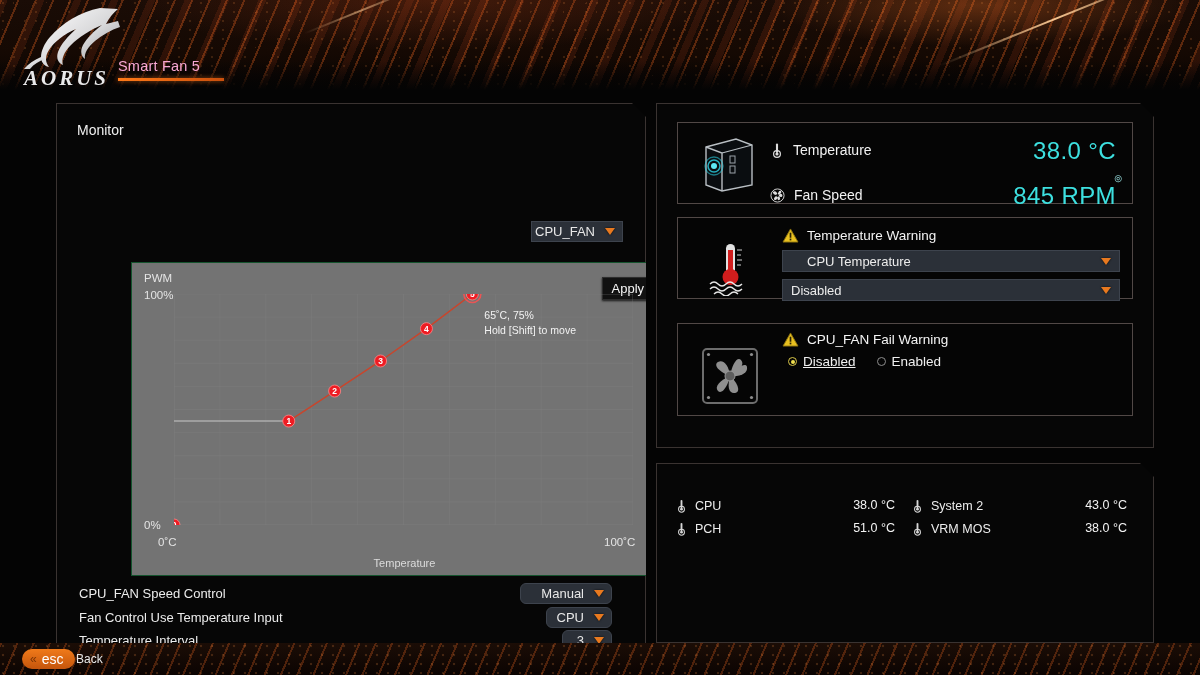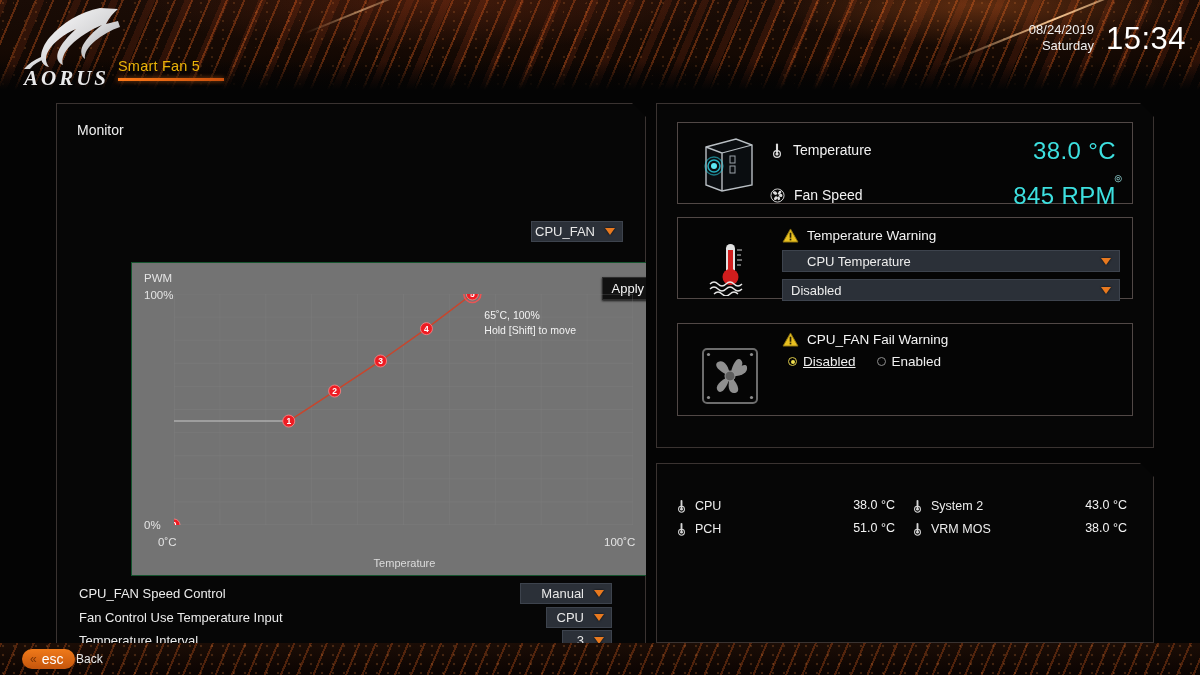--- a/index.html
+++ b/index.html
@@ -55,21 +55,21 @@
   .logo-word {
     position:absolute; left:10px; top:60px;
     font-family:"Liberation Serif", serif;
     font-style: italic; font-weight:700; font-size:21px;
     letter-spacing:3px; color:#e9e9ea;
   }
 
   
   .page-title {
     position:absolute; left:118px; top:58px;
-    font-size:14.5px; color:#eab308; letter-spacing:.2px;
+    font-size:14.5px; color:#f9a8d4; letter-spacing:.2px;
   }
   .title-underline {
     position:absolute; left:118px; top:78px; width:106px; height:3px;
     background: linear-gradient(90deg, #ff7a18, #c94f0d);
     box-shadow: 0 0 5px rgba(255,120,30,.6);
   }
 
   
   .clock { position:absolute; right:14px; top:22px; display:flex; align-items:center; gap:12px; }
   .clock-dates { text-align:right; line-height:1.25; }
@@ -135,21 +135,21 @@
     position:absolute; font-size:10.5px; color:#f2f2f2; line-height:1.45;
     white-space:nowrap; pointer-events:none;
   }
 
   
   .settings { position:absolute; left:0; top:478px; width:590px; }
   .srow {
     position:relative; height:23.5px; display:flex; align-items:center;
   }
   .srow-label { position:absolute; left:22px; font-size:13px; color:#ececec; }
-  .srow .dd { position:absolute; right:35px; top:1px; }
+  .srow .dd { position:absolute; right:35px; top:1px;border-radius:6px; }
 
   
   #right-top { left:656px; top:103px; width:498px; height:345px; }
   #right-bot { left:656px; top:463px; width:498px; height:180px; }
 
   #box-readout { left:20px; top:18px; width:456px; height:82px; }
   #box-tempwarn { left:20px; top:113px; width:456px; height:82px; }
   #box-fanwarn { left:20px; top:219px; width:456px; height:93px; }
 
   .readout-row { position:absolute; display:flex; align-items:center; gap:9px; }
@@ -242,27 +242,20 @@
                C80 25 73 32 69 39 C66 45 67 50 71 53 C70 47 74 41 81 35
                C88 29 97 24 106 21 L104 15 L92 18 C95 12 99 7 104 3 Z" fill="url(#eag)"></path>
       <path d="M27 51 C20 54 14 58 10 63 L16 63 C20 58 25 55 31 53 Z" fill="url(#eag)"></path>
     </svg>
     <div class="logo-word">AORUS</div>
   </div>
 
   <div class="page-title">Smart Fan 5</div>
   <div class="title-underline"></div>
 
-  <div class="clock">
-    <div class="clock-dates">
-      <div class="clock-date">08/24/2019</div>
-      <div class="clock-day">Saturday</div>
-    </div>
-    <div class="clock-time">15:34</div>
-  </div>
 
   <div class="panel" id="left-panel">
     <div class="monitor-label">Monitor</div>
 
     <div class="dd" id="fan-select">
       <span>CPU_FAN</span>
       <span class="dd-arrow"></span>
     </div>
 
     <div class="panel-inner" id="chart-frame">
@@ -323,21 +316,21 @@
               <circle cx="252.45000000000002" cy="34.650000000000006" r="6" fill="#ee1c23" stroke="#ff8a8a" stroke-width="0.8"></circle>
               <text x="252.45000000000002" y="37.85000000000001" text-anchor="middle" font-size="8.5" fill="#fff" font-family="&quot;Liberation Sans&quot;, sans-serif" font-weight="bold">4</text>
             </g>
             <g>
               <circle cx="298.35" cy="0" r="8.5" fill="none" stroke="#ff5050" stroke-width="1.6" opacity="0.85"></circle>
               <circle cx="298.35" cy="0" r="6" fill="#ee1c23" stroke="#ff8a8a" stroke-width="0.8"></circle>
               <text x="298.35" y="3.2" text-anchor="middle" font-size="8.5" fill="#fff" font-family="&quot;Liberation Sans&quot;, sans-serif" font-weight="bold">5</text>
             </g>
           </svg>
         <div class="tooltip" id="tooltip" style="left: 310.35px; top: 14px;">
-          <div>65˚C, 100%</div>
+          <div>65˚C, 75%</div>
           <div>Hold [Shift] to move</div>
         </div>
       </div>
     </div>
 
     <div class="settings" id="settings-list">
         <div class="srow">
           <span class="srow-label">CPU_FAN Speed Control</span>
           <span class="dd" style="width:92px">
             <span>Manual</span>

